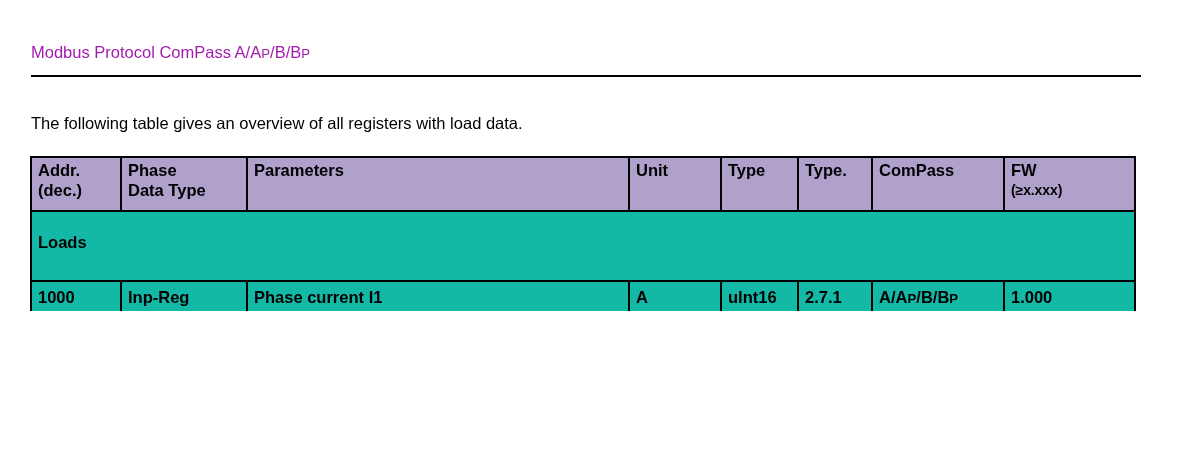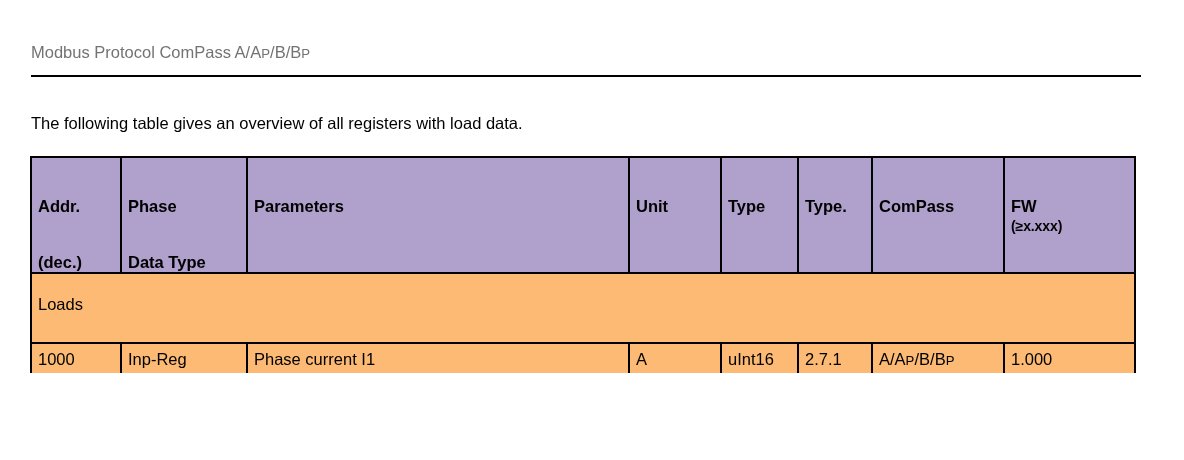--- a/index.html
+++ b/index.html
@@ -25,21 +25,21 @@
   .doc-header {
     position: absolute;
     left: 31px;
     top: 42px;
     width: 1110px;
     display: flex;
     justify-content: space-between;
     align-items: baseline;
     font-size: 16.5px;
     line-height: 20px;
-    color: #737373;
+    color: #a21caf;
   }
   .doc-header .left,
   .doc-header .right { white-space: nowrap; }
 
   .sc {
     font-size: 0.80em;
     letter-spacing: 0.1px;
   }
 
   .header-rule {
@@ -70,37 +70,37 @@
     border-collapse: collapse;
     table-layout: fixed;
     font-size: 16.5px;
   }
   .reg-table td,
   .reg-table th {
     border-left: 2px solid #000;
     border-right: 2px solid #000;
     padding: 0 6px;
     vertical-align: top;
-    font-weight: normal;
+    font-weight: bold;
     text-align: left;
-    background: #fdba74;
+    background: #14b8a6;
     box-sizing: border-box;
   }
 
   
   .hdr-row th {
     background: #b0a0cc;
     font-weight: bold;
     border-top: 2px solid #000;
     border-bottom: 2px solid #000;
     height: 54px;
     line-height: 19.5px;
     padding-top: 3px;
   }
-  .hdr-row th .l2 { display: block; margin-top: 36px; }
+  .hdr-row th .l2 { display: block; }
   .hdr-row th .small {
     display: block;
     font-size: 14px;
     line-height: 18px;
     letter-spacing: -0.1px;
   }
 
   
   .section-row td {
     height: 70px;

